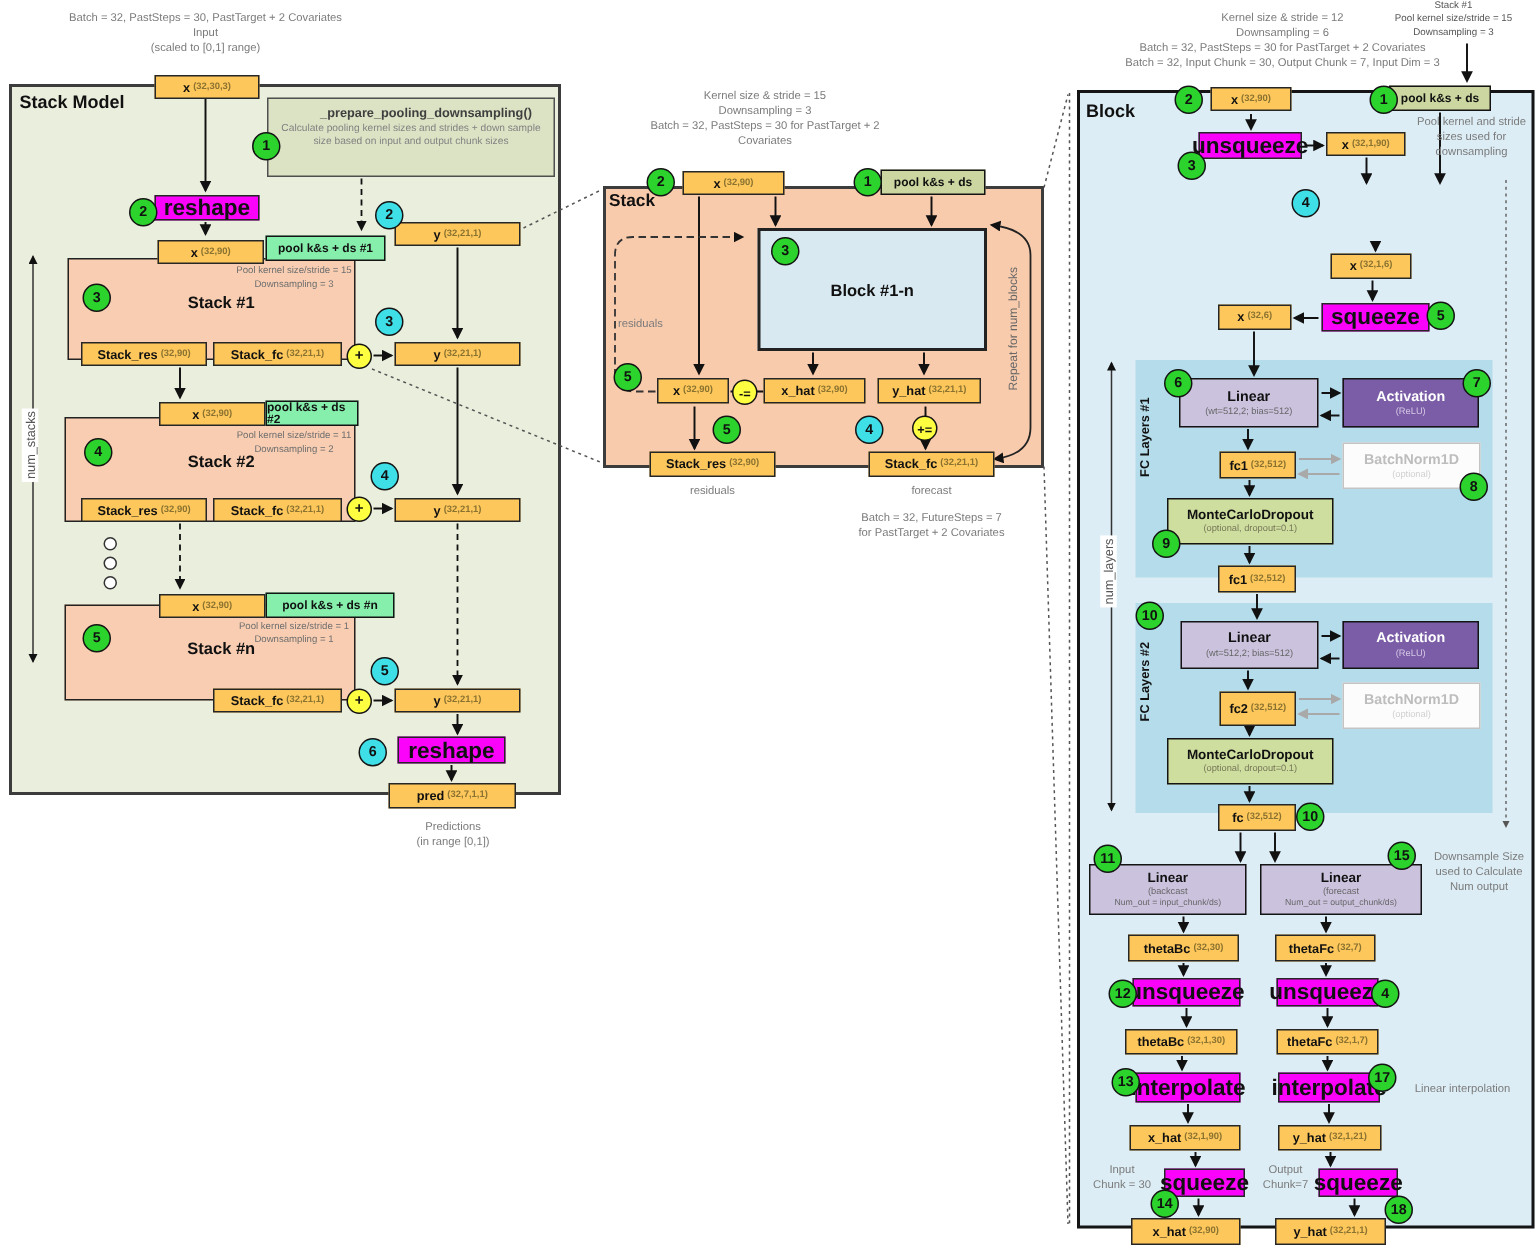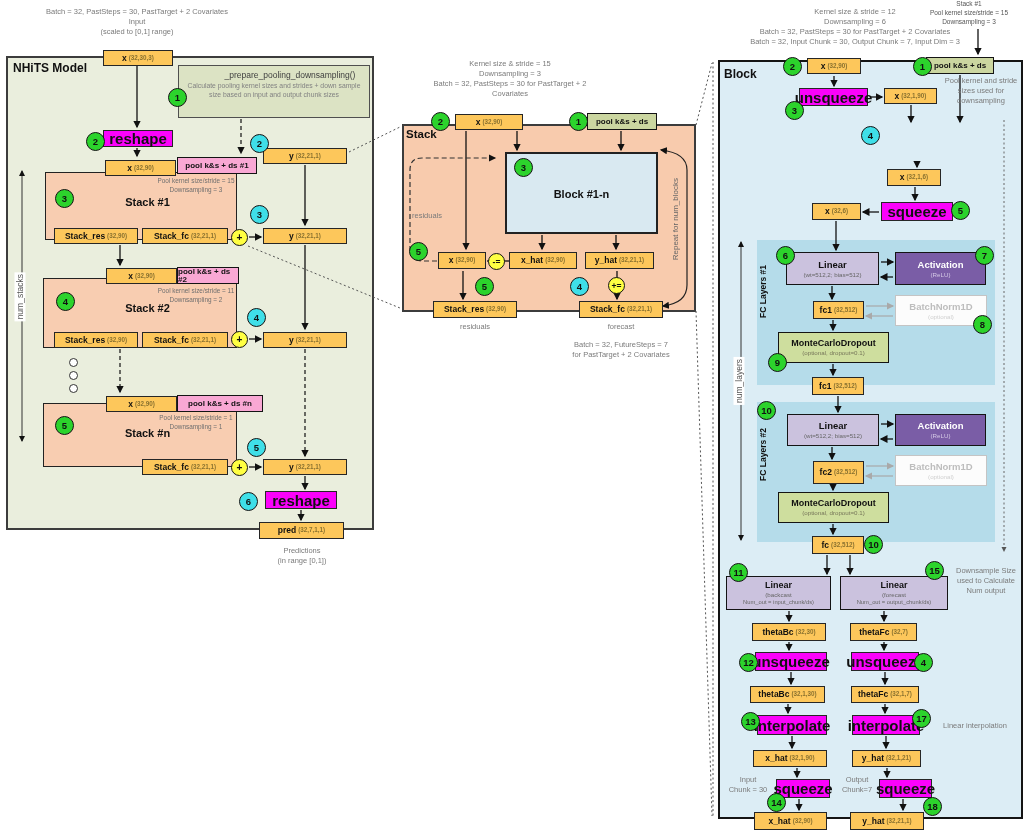--- a/index.html
+++ b/index.html
@@ -5,21 +5,21 @@
   html,body{margin:0;padding:0;background:#fff}
   #root{position:relative;width:1024px;height:834px;background:#fff;font-family:"Liberation Sans",sans-serif;overflow:hidden}
   .panel{position:absolute;box-sizing:border-box}
   .note{position:absolute;color:#7b7b7b;font-size:7.5px;line-height:1.35;text-align:center;white-space:pre-line}
   .ptitle{position:absolute;font-weight:bold;color:#111}
   .obox{position:absolute;background:#fdc75b;border:1.5px solid #262626;box-sizing:border-box;display:flex;align-items:center;justify-content:center;gap:2px;line-height:1}
   .obox b{font-size:8.5px;color:#111}
   .obox i{font-style:normal;font-weight:bold;font-size:6.3px;color:#8a7230}
   .mag{position:absolute;background:#fb02fb;border:1.5px solid #262626;box-sizing:border-box;display:flex;align-items:center;justify-content:center;font-size:15px;font-weight:bold;color:#111}
   .pool{position:absolute;background:#cbd6a0;border:1.6px solid #141414;box-sizing:border-box;display:flex;align-items:center;justify-content:center;font-size:8px;font-weight:bold;color:#111;line-height:1}
-  .pool.gray{background:#f9a8d4}
+  .pool.gray{background:#86efac}
   .circ{position:absolute;border-radius:50%;border:1.6px solid #141414;box-sizing:border-box;display:flex;align-items:center;justify-content:center;font-weight:bold;color:#111;font-size:9.5px}
   .cg{background:#2cd32c;width:19px;height:19px}
   .cc{background:#3fdfe8;width:19px;height:19px}
   .cy{background:#ffff42;width:17px;height:17px;font-size:8.5px}
   .mod{position:absolute;border:1.8px solid #141414;box-sizing:border-box;display:flex;flex-direction:column;align-items:center;justify-content:center;line-height:1.25;text-align:center}
   .mod .t{font-weight:bold;font-size:9.5px;color:#111}
   .mod .s{font-size:6.2px;color:#666}
   .vlab{position:absolute;writing-mode:vertical-rl;transform:rotate(180deg);text-align:center;line-height:1}
   .white{background:#fff;padding:2px 1px}
   .dot{position:absolute;width:7px;height:7px;border-radius:50%;background:#fff;border:1.5px solid #333}
@@ -128,27 +128,27 @@
     <line x1="887" y1="768" x2="887" y2="777" stroke="#111" stroke-width="1.3" marker-end="url(#ah)"></line>
     <line x1="799" y1="799" x2="799" y2="810" stroke="#111" stroke-width="1.3" marker-end="url(#ah)"></line>
     <line x1="903" y1="799" x2="903" y2="810" stroke="#111" stroke-width="1.3" marker-end="url(#ah)"></line>
     <line x1="1004" y1="120" x2="1004" y2="551" stroke="#666" stroke-width="1" stroke-dasharray="2,2.5" marker-end="url(#ahd)"></line>
     <line x1="741" y1="242" x2="741" y2="540" stroke="#333" stroke-width="1" marker-start="url(#ahs)" marker-end="url(#ah)"></line>
   </svg>
 
   <div class="note" style="left:17px;top:7px;width:240px">Batch = 32, PastSteps = 30, PastTarget + 2 Covariates
 Input
 (scaled to [0,1] range)</div>
-  <div class="ptitle" style="left:13px;top:61px;font-size:12px">NHiTS Model</div>
+  <div class="ptitle" style="left:13px;top:61px;font-size:12px">Stack Model</div>
 
   <div class="obox" style="left:103px;top:50px;width:70px;height:16px">
       <b>x</b>
       <i>(32,30,3)</i>
     </div>
-  <div style="position:absolute;left:198px;top:70px;width:184px;text-align:center;font-size:8.5px;font-weight:normal;color:#3f3f3f">_prepare_pooling_downsampling()</div>
+  <div style="position:absolute;left:192px;top:70px;width:184px;text-align:center;font-size:8.5px;font-weight:bold;color:#3f3f3f">_prepare_pooling_downsampling()</div>
   <div class="note" style="left:184px;top:81px;width:180px;font-size:6.8px;color:#828282">Calculate pooling kernel sizes and strides + down sample size based on input and output chunk sizes</div>
   <div class="mag" style="left:103px;top:130px;width:70px;height:17px">
       <span>reshape</span>
     </div>
   <div class="obox" style="left:263px;top:148px;width:84px;height:16px">
       <b>y</b>
       <i>(32,21,1)</i>
     </div>
 
   <div class="obox" style="left:105px;top:160px;width:71px;height:16px">

